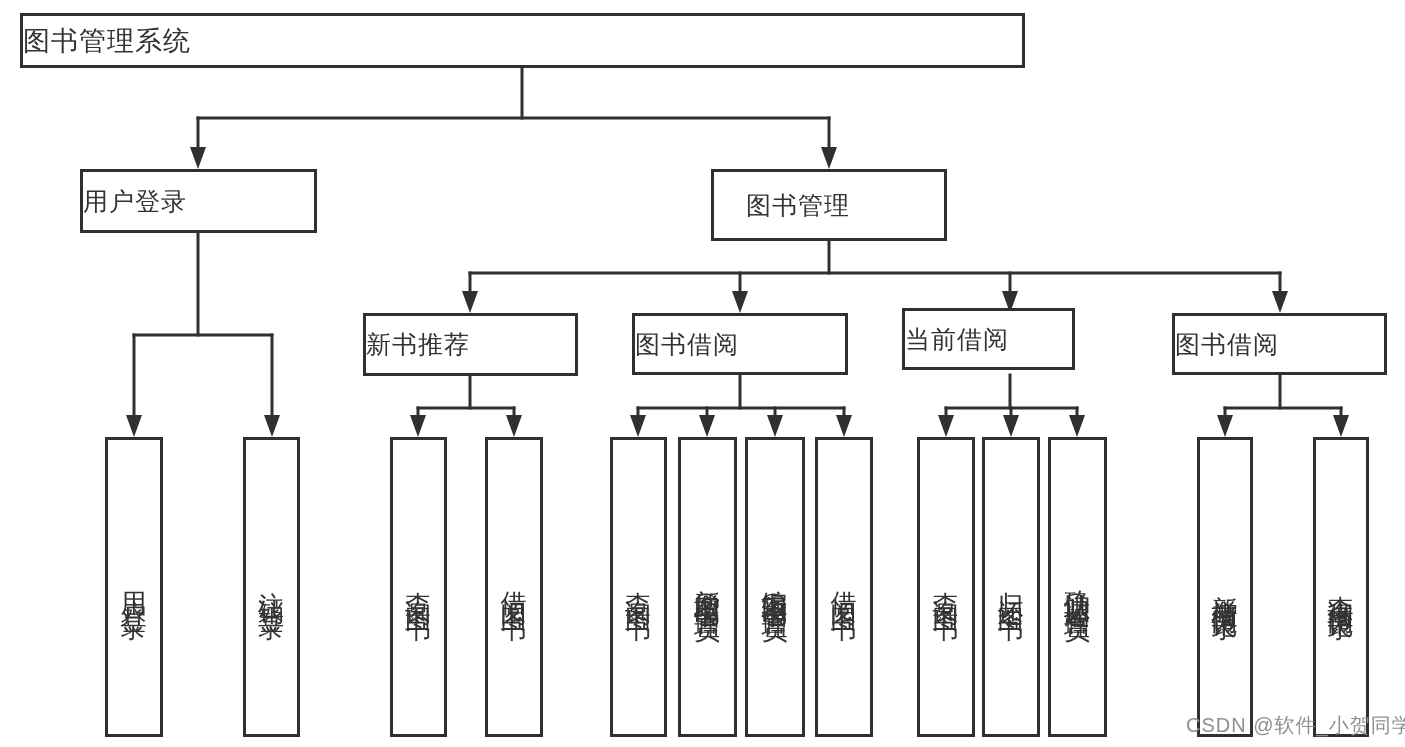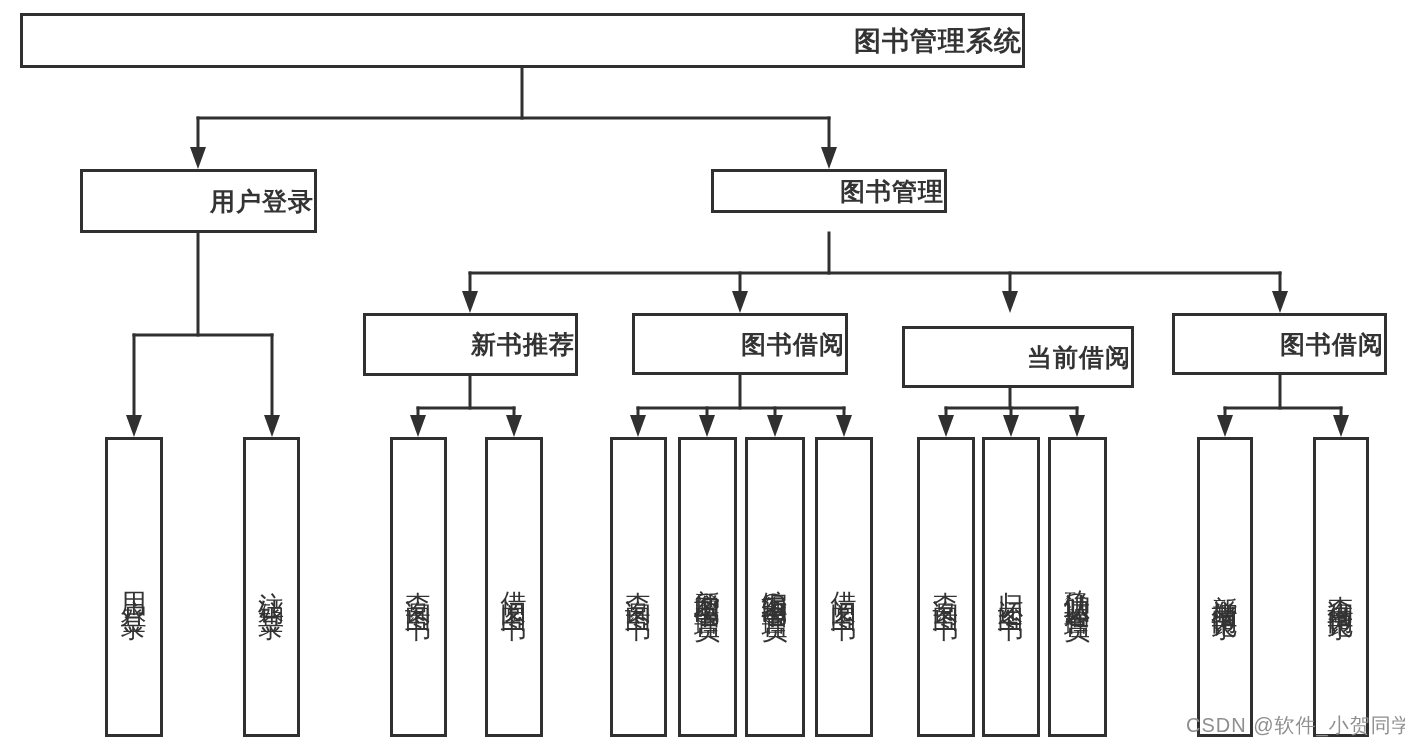--- a/index.html
+++ b/index.html
@@ -20,25 +20,24 @@
   }
   svg.wires{position:absolute;left:0;top:0;width:1405px;height:747px;}
   svg.wires line{stroke:var(--line-color);stroke-width:3;stroke-linecap:square;}
   svg.wires polygon{fill:var(--line-color);}
 
   .hbox{
     position:absolute;
     box-sizing:border-box;
     border:3px solid var(--box-border);
     background:#fff;
-    display:flex;align-items:center;justify-content:flex-end;
+    display:flex;align-items:center;justify-content:flex-start;
     font-size:25px;
     letter-spacing:1px;
     white-space:nowrap;
-    font-weight:bold;
   }
   .hbox.root{font-size:27px;}
 
   .vbox{
     position:absolute;
     box-sizing:border-box;
     border:3px solid var(--box-border);
     background:#fff;
     top:437px;height:300px;
     display:flex;align-items:center;justify-content:center;
@@ -130,31 +129,31 @@
     <polygon points="1333,415 1349,415 1341,437"></polygon>
   </svg>
 
   <div class="hbox root" style="left:20px;top:13px;width:1005px;height:55px;">
     <span>图书管理系统</span>
   </div>
 
   <div class="hbox" style="left:80px;top:169px;width:237px;height:64px;">
     <span>用户登录</span>
   </div>
-  <div class="hbox" style="left:711px;top:169px;width:236px;height:44px;">
+  <div class="hbox" style="left:711px;top:169px;width:236px;height:72px;padding-left:32px;">
     <span>图书管理</span>
   </div>
 
   <div class="hbox" style="left:363px;top:313px;width:215px;height:63px;">
     <span>新书推荐</span>
   </div>
   <div class="hbox" style="left:632px;top:313px;width:216px;height:62px;">
     <span>图书借阅</span>
   </div>
-  <div class="hbox" style="left:902px;top:326px;width:232px;height:62px;">
+  <div class="hbox" style="left:902px;top:308px;width:173px;height:62px;">
     <span>当前借阅</span>
   </div>
   <div class="hbox" style="left:1172px;top:313px;width:215px;height:62px;">
     <span>图书借阅</span>
   </div>
 
   <div class="vbox" style="left:105px;width:58px;">
     <span class="vtext v4">用户登录</span>
   </div>
   <div class="vbox" style="left:243px;width:57px;">

